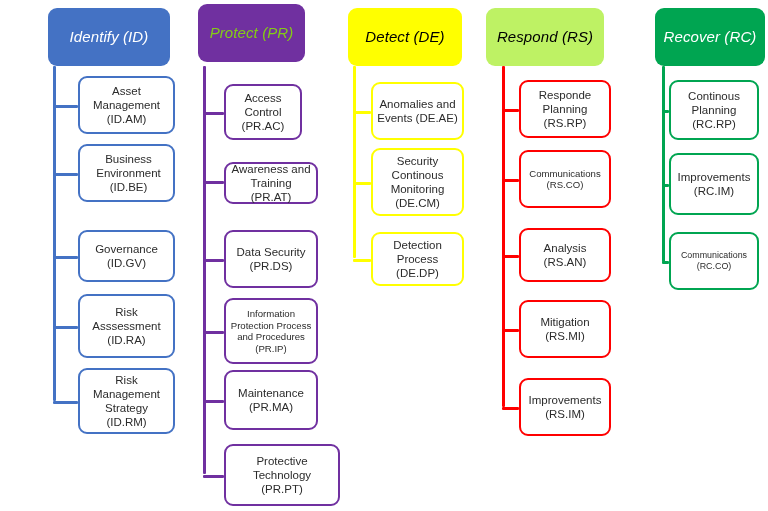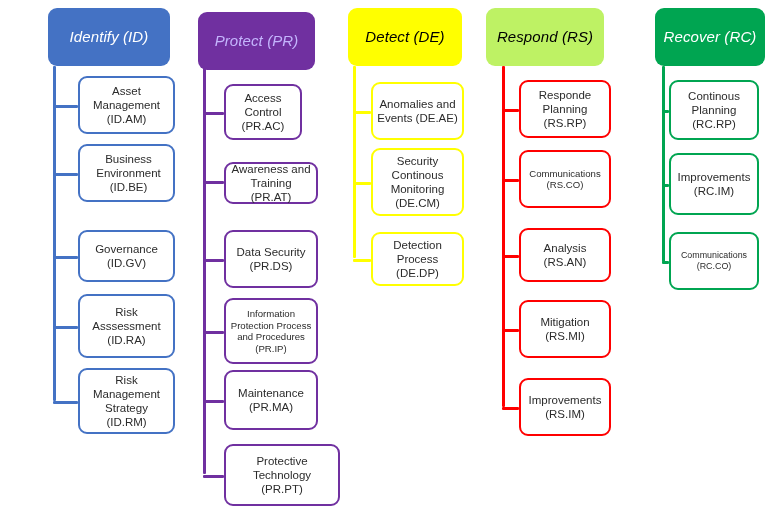--- a/index.html
+++ b/index.html
@@ -117,21 +117,21 @@
       </div>
       <div class="elbow" style="left: 53px; top: 401px; width: 25px; background: rgb(68, 114, 196);"></div>
       <div class="category-box" style="left: 78px; top: 368px; width: 97px; height: 66px; border-color: rgb(68, 114, 196);">
         <span class="cat-label">Risk
 Management
 Strategy
 (ID.RM)</span>
       </div>
     </div>
     <div class="column" style="left: 0px;">
-      <div class="function-box" style="left: 198px; top: 12px; width: 117px; height: 58px; background: rgb(112, 48, 160); color: #c4b5fd;">Protect (PR)</div>
+      <div class="function-box" style="left: 198px; top: 4px; width: 107px; height: 58px; background: rgb(112, 48, 160); color: #84cc16;">Protect (PR)</div>
       <div class="trunk" style="left: 203px; top: 66px; height: 408px; background: rgb(112, 48, 160);"></div>
       <div class="elbow" style="left: 203px; top: 112px; width: 21px; background: rgb(112, 48, 160);"></div>
       <div class="category-box" style="left: 224px; top: 84px; width: 78px; height: 56px; border-color: rgb(112, 48, 160);">
         <span class="cat-label">Access Control
 (PR.AC)</span>
       </div>
       <div class="elbow" style="left: 203px; top: 181px; width: 21px; background: rgb(112, 48, 160);"></div>
       <div class="category-box" style="left: 224px; top: 152px; width: 94px; height: 42px; border-color: rgb(112, 48, 160); margin-top: 10px;">
         <span class="cat-label">Awareness and
 Training (PR.AT)</span>

